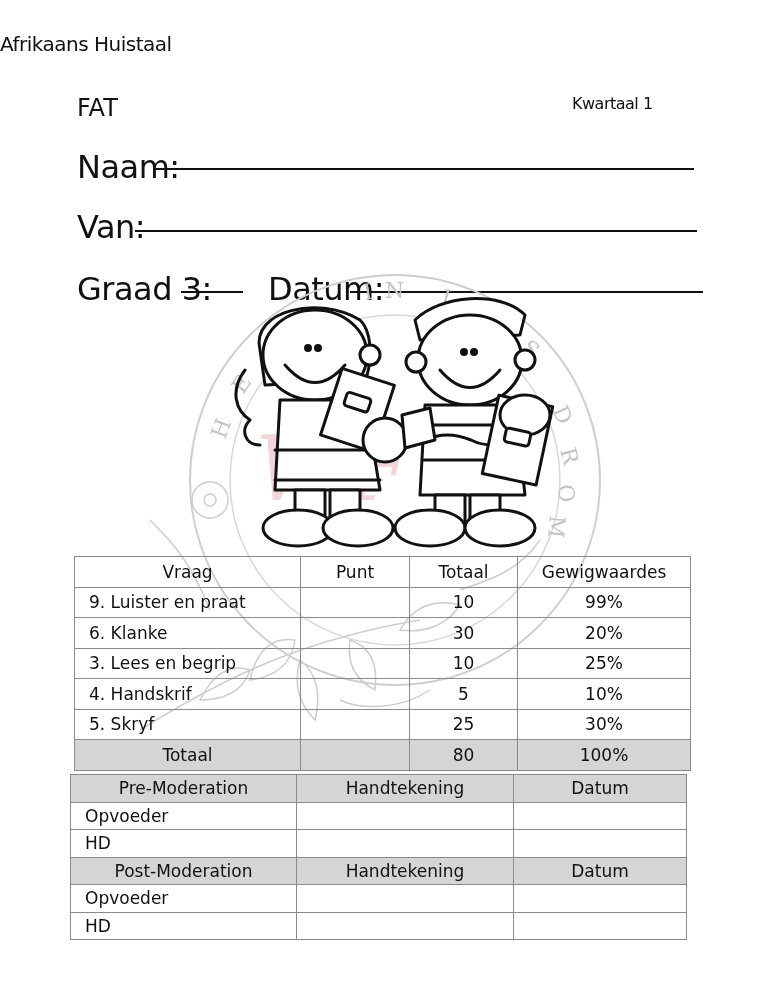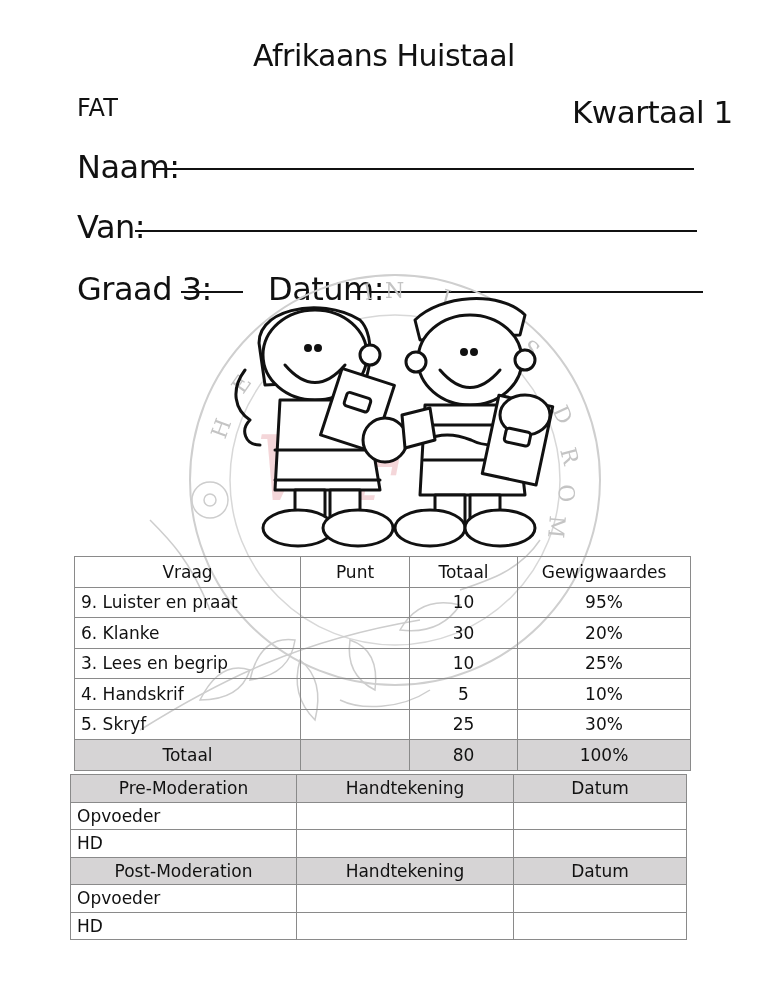--- a/index.html
+++ b/index.html
@@ -1,29 +1,29 @@
 <!DOCTYPE html>
 <html><head>
 <meta charset="utf-8">
 <style>
   html, body { margin:0; padding:0; background:#ffffff; }
   body { width:768px; height:994px; position:relative; overflow:hidden;
          font-family:"DejaVu Sans", sans-serif; color:#111; }
   .abs { position:absolute; }
-  .title { left:0; width:768px; top:38px; text-align:center; font-size:30px; letter-spacing:-0.5px; }
+  .title { left:0; width:768px; top:32px; font-size:20px; letter-spacing:-0.5px; }
   .fat { left:77px; top:94px; font-size:24px; }
-  .kwartaal { left:572px; top:94px; font-size:31px; letter-spacing:-0.5px; }
+  .kwartaal { left:572px; top:94px; font-size:16px; letter-spacing:-0.5px; }
   .field-label { font-size:32px; letter-spacing:-0.5px; }
   .line { height:2px; background:#111; }
 
   
   .illus { left:190px; top:290px; width:410px; height:260px; }
 
   table.grid { position:absolute; border-collapse:collapse; font-size:17px; table-layout:fixed; }
-  table.grid td { border:1px solid #8a8a8a; padding:0 6px; height:29.5px; white-space:nowrap; overflow:hidden; background:rgba(255,255,255,0.0); }
+  table.grid td { border:1px solid #8a8a8a; padding:0 14px; height:29.5px; white-space:nowrap; overflow:hidden; background:rgba(255,255,255,0.0); }
   table.grid td.c { text-align:center; }
   table.grid tr.shade td { background:#d6d4d5; }
   table.mod td { height:26.5px; }
 </style>
 </head>
 <body>
 
 <div class="abs title">Afrikaans Huistaal</div>
 <div class="abs fat">FAT</div>
 <div class="abs kwartaal">Kwartaal 1</div>
@@ -126,21 +126,21 @@
       <tr>
     <td class="c">Vraag</td>
     <td class="c">Punt</td>
     <td class="c">Totaal</td>
     <td class="c">Gewigwaardes</td>
   </tr>
   <tr>
     <td>9.  Luister en praat</td>
     <td class="c"></td>
     <td class="c">10</td>
-    <td class="c">95%</td>
+    <td class="c">99%</td>
   </tr>
   <tr>
     <td>6. Klanke</td>
     <td class="c"></td>
     <td class="c">30</td>
     <td class="c">20%</td>
   </tr>
   <tr>
     <td>3. Lees en begrip</td>
     <td class="c"></td>

